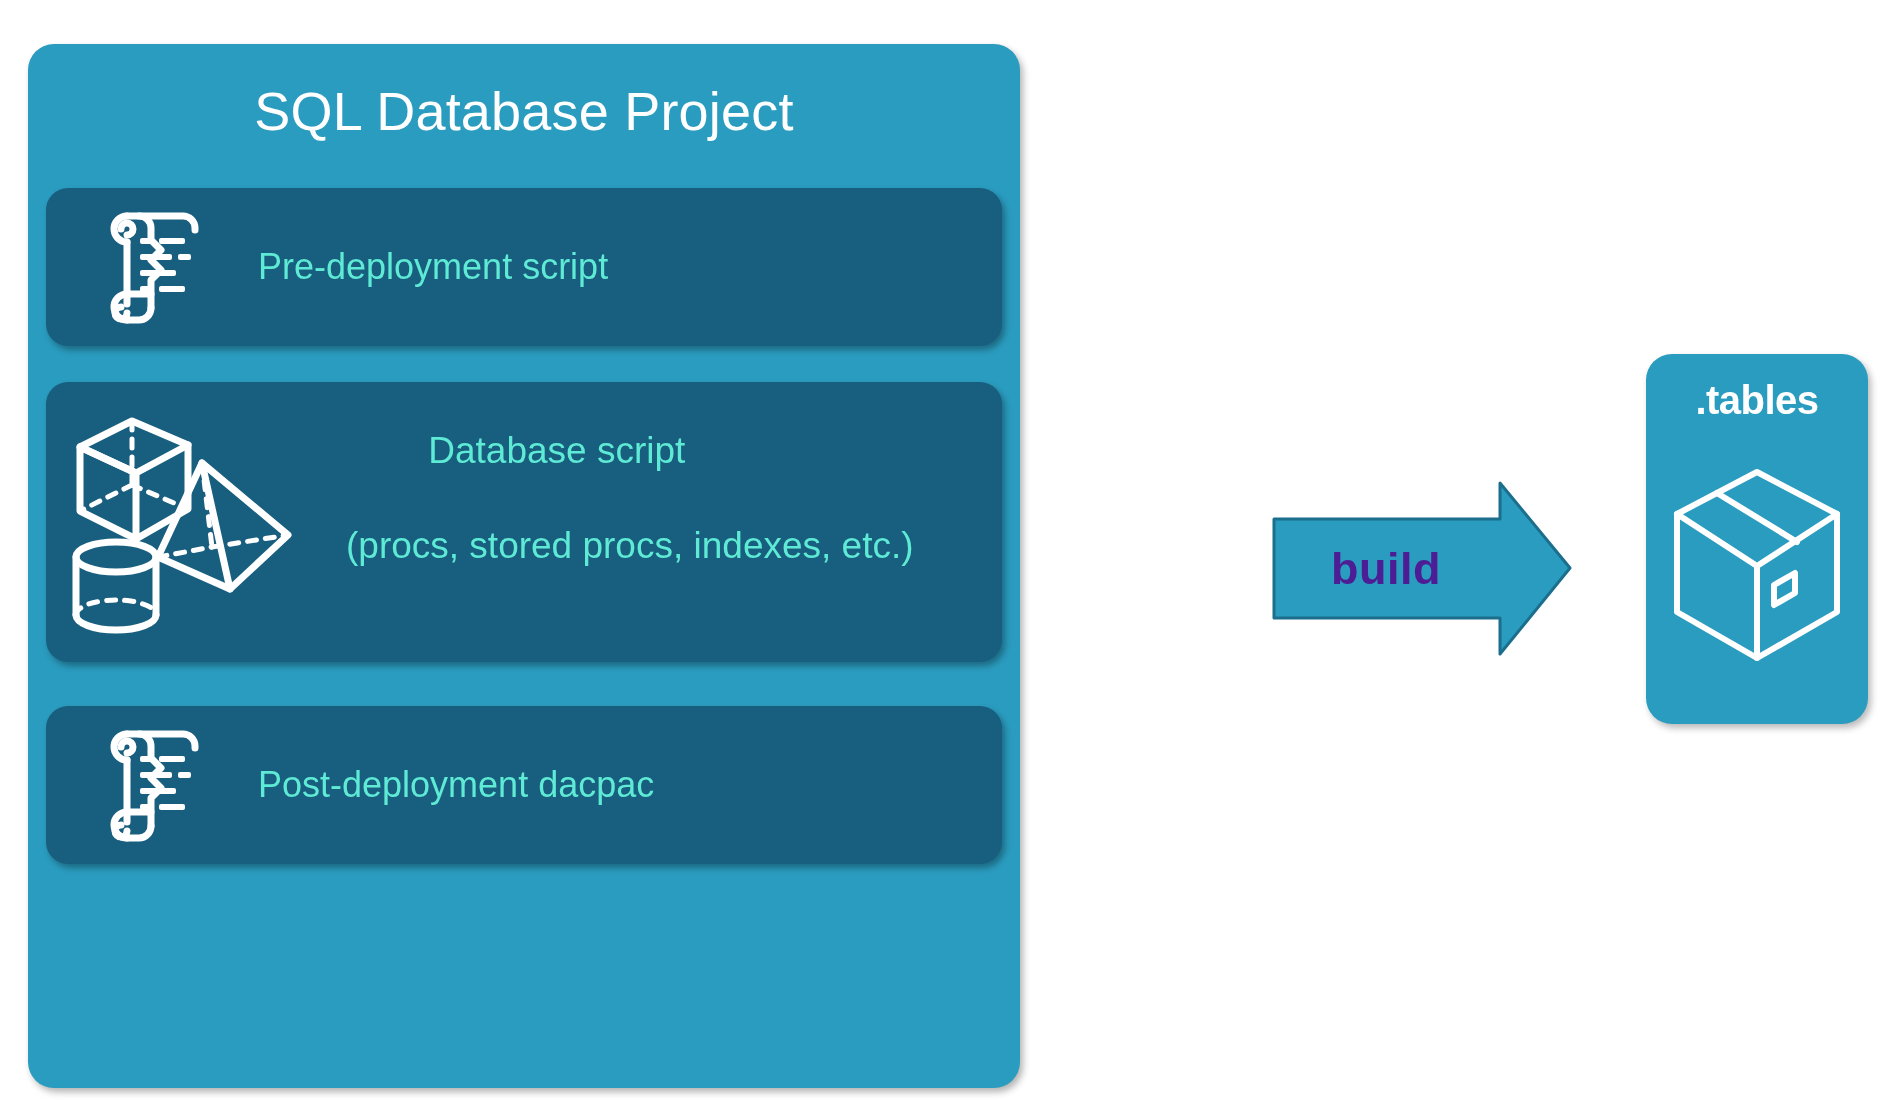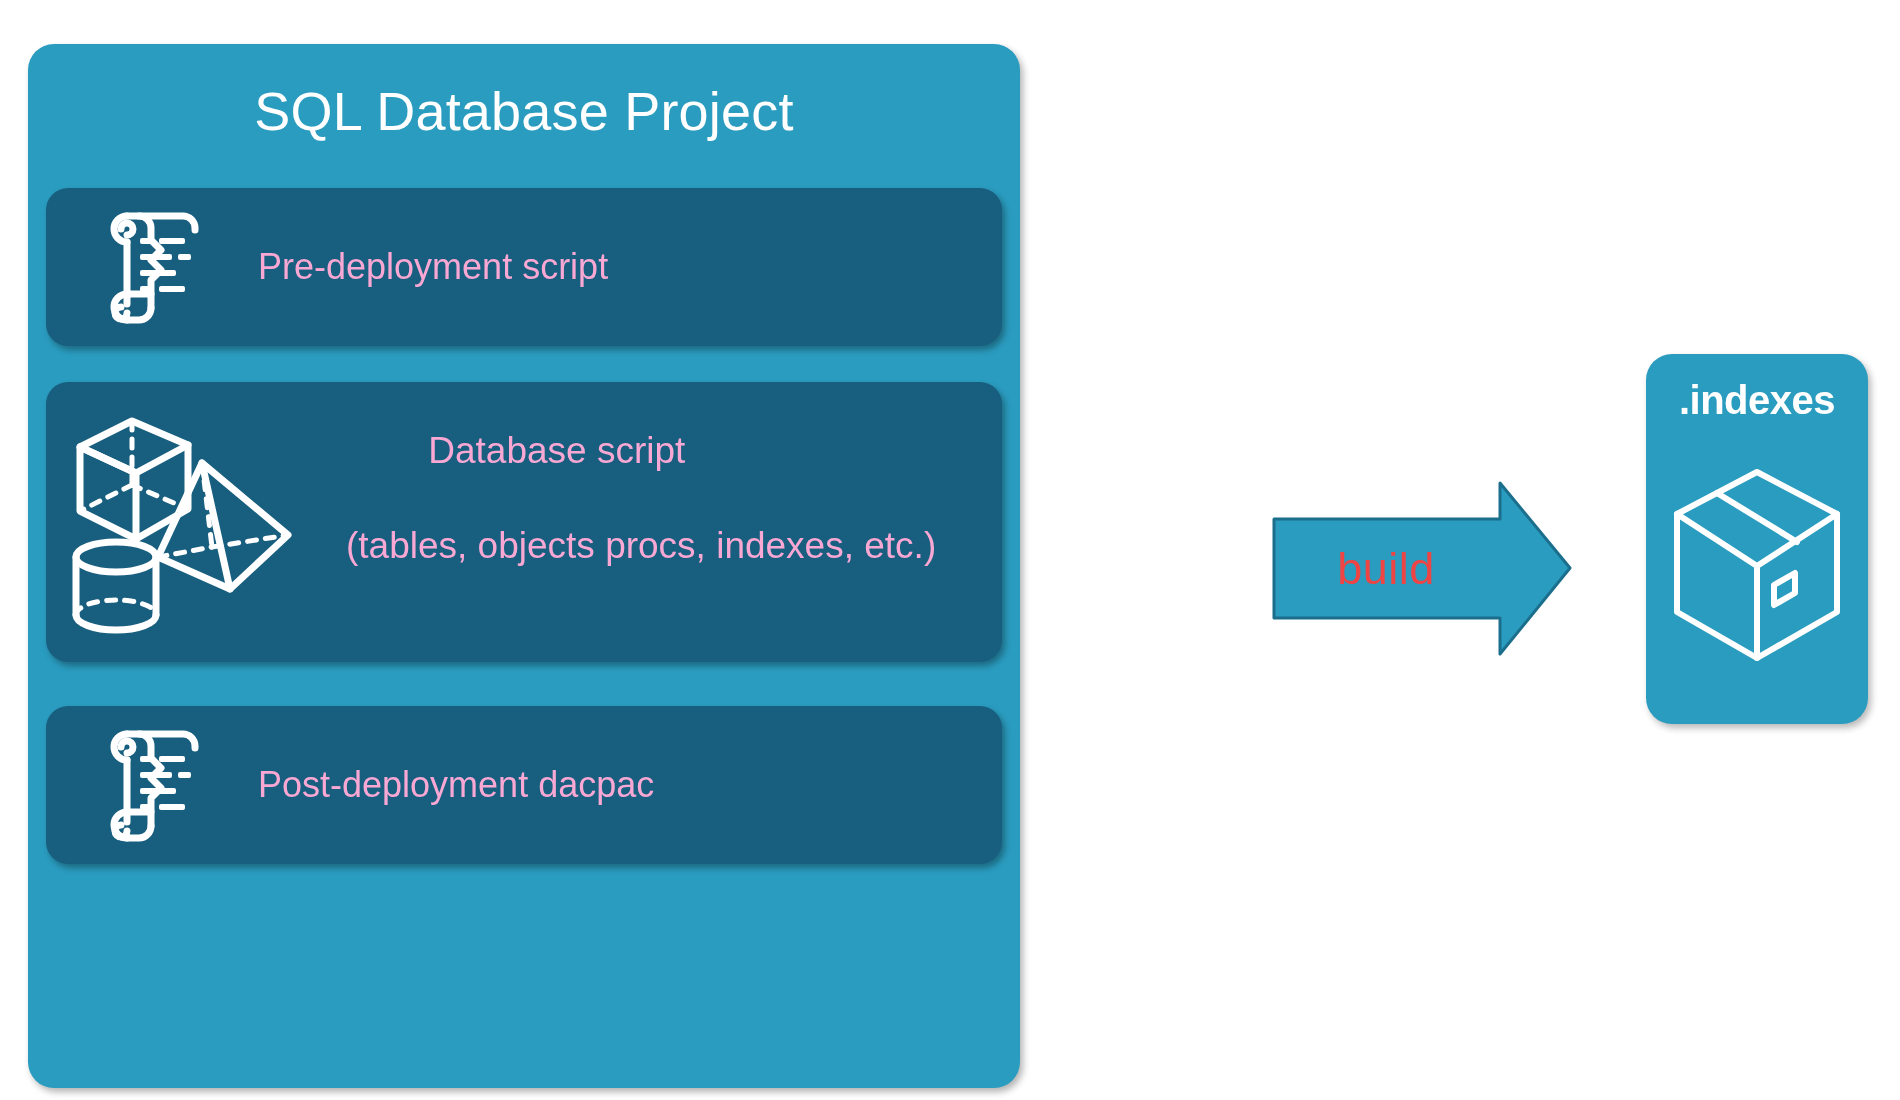--- a/index.html
+++ b/index.html
@@ -76,21 +76,21 @@
     align-items: center;
     justify-content: center;
   }
   .card-obj .card-icon {
     left: 18px;
     width: 230px;
   }
 
   .card-label {
     position: absolute;
-    color: #f9a8d4;
+    color: #5eead4;
     font-size: 36px;
     font-weight: 400;
     line-height: 1.28;
     white-space: pre;
   }
   .card-pre .card-label,
   .card-post .card-label {
     left: 212px;
     top: 50%;
     transform: translateY(-50%);
@@ -113,23 +113,23 @@
   }
   .build-arrow-label {
     position: absolute;
     left: 1272px;
     top: 465px;
     width: 228px;
     height: 175px;
     display: flex;
     align-items: center;
     justify-content: center;
-    color: #ef4444;
+    color: #4c1d95;
     font-size: 45px;
-    font-weight: normal;
+    font-weight: bold;
     letter-spacing: 0.5px;
     pointer-events: none;
   }
 
   
   .dacpac-card {
     position: absolute;
     left: 1646px;
     top: 338px;
     width: 222px;
@@ -235,21 +235,21 @@
             <path d="M92 150 L92 208"></path>
             <path d="M12 208 a40 15 0 0 0 80 0"></path>
           </g>
           <g fill="none" stroke="#ffffff" stroke-width="5" stroke-linecap="round" stroke-dasharray="9 9">
             <path d="M12 208 a40 15 0 0 1 80 0"></path>
           </g>
         </svg>
       </div>
       <div class="card-label">
         <span class="line1">Database script</span>
-        <span class="line2">(tables, objects procs, indexes, etc.)</span>
+        <span class="line2">(procs, stored procs, indexes, etc.)</span>
       </div>
     </div>
 
     <div class="item-card card-post">
       <div class="card-icon">
         <svg width="120" height="118" viewBox="0 0 120 118" aria-hidden="true">
           <g fill="none" stroke="#ffffff" stroke-width="7" stroke-linecap="round" stroke-linejoin="round">
             <path d="M40 8 L96 8 a12 12 0 0 1 12 12 L108 22"></path>
             <path d="M40 8 a13 13 0 1 0 0 26 L40 34"></path>
             <path d="M34 21 a6 6 0 1 1 6 6"></path>
@@ -276,21 +276,21 @@
   </div>
 
   <div class="build-arrow">
     <svg width="300" height="175" viewBox="0 0 300 175" aria-hidden="true">
       <polygon points="2,38 228,38 228,2 298,87 228,173 228,137 2,137" fill="#2a9cbf" stroke="#1b6f8c" stroke-width="3" stroke-linejoin="round"></polygon>
     </svg>
   </div>
   <div class="build-arrow-label">build</div>
 
   <div class="dacpac-card">
-    <div class="dacpac-title">.indexes</div>
+    <div class="dacpac-title">.tables</div>
     <div class="dacpac-icon">
       <svg width="172" height="200" viewBox="0 0 172 200" aria-hidden="true">
         <g fill="none" stroke="#ffffff" stroke-width="6" stroke-linecap="round" stroke-linejoin="round">
 
           <path d="M86 6 L166 48 L166 146 L86 192 L6 146 L6 48 Z"></path>
 
           <path d="M86 100 L86 192"></path>
 
           <path d="M6 48 L86 100 L166 48"></path>
 

